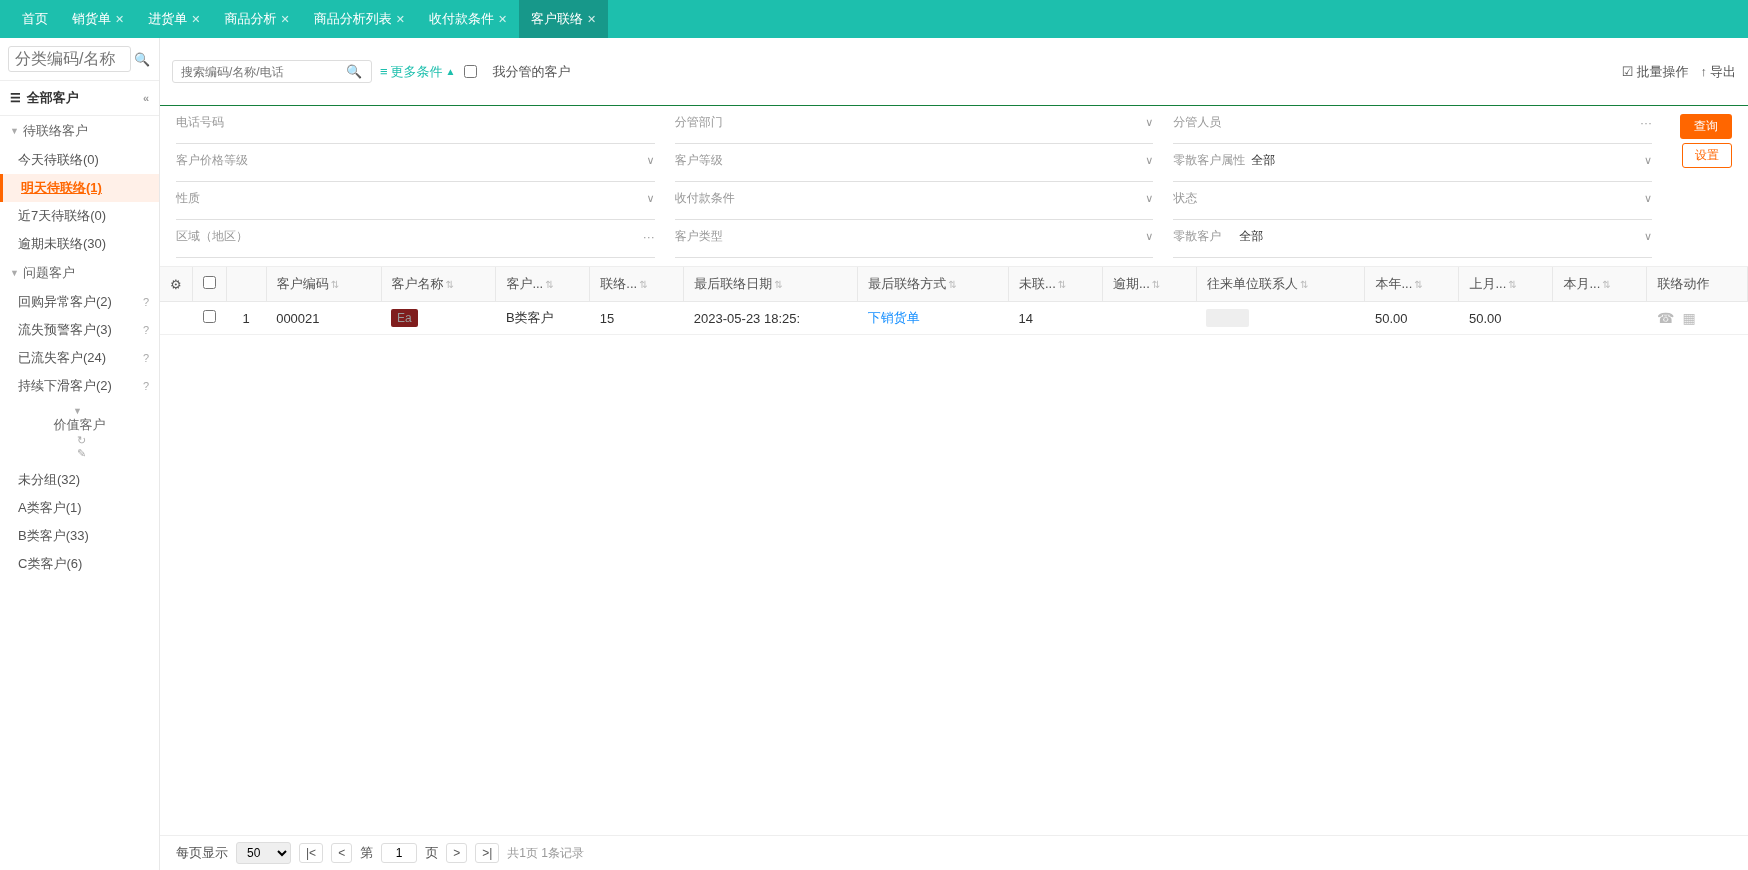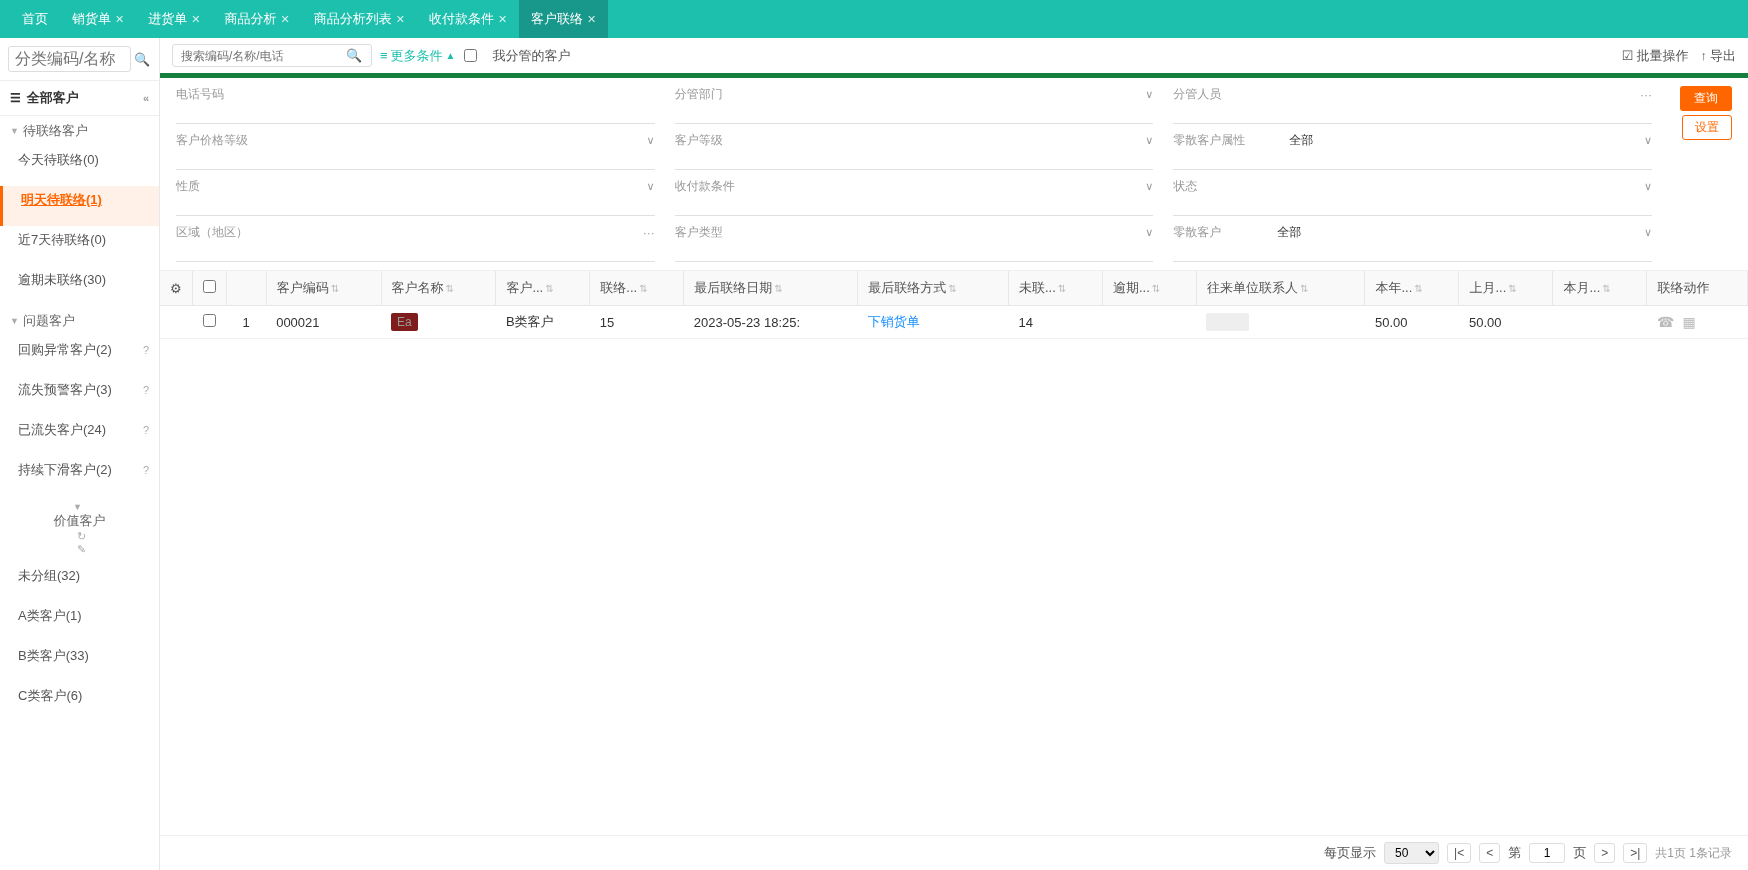--- a/index.html
+++ b/index.html
@@ -94,21 +94,21 @@
       color: #666;
       cursor: pointer;
     }
     .sidebar-section-title::before {
       content: '▼';
       font-size: 9px;
       margin-right: 4px;
       color: #aaa;
     }
     .sidebar-item {
-      padding: 5px 10px 17px 18px;
+      padding: 5px 10px 5px 18px;
       font-size: 12px;
       color: #555;
       cursor: pointer;
       display: flex;
       align-items: center;
       text-align: center;
     }
     .sidebar-item.active { background: #fff0e8; color: #f60; font-weight: bold; border-left: 3px solid #f60; text-decoration: underline; }
     .sidebar-item .help-icon { margin-left: auto; color: #aaa; font-size: 11px; }
 
@@ -117,23 +117,23 @@
       flex: 1;
       display: flex;
       flex-direction: column;
       overflow: hidden;
     }
 
     
     .filter-bar {
       display: flex;
       align-items: center;
-      padding: 6px 12px;
-      background: #fff;
-      border-bottom: 5px solid #15803d;
+      padding: 22px 12px;
+      background: #fff;
+      border-bottom: 1px solid #15803d;
       gap: 8px;
     }
     .filter-search-box {
       display: flex;
       align-items: center;
       border: 1px solid #ddd;
       border-radius: 3px;
       padding: 3px 8px;
       background: #fff;
       width: 200px;
@@ -198,22 +198,21 @@
       gap: 0;
     }
     .adv-row:last-child { margin-bottom: 0; }
     .adv-field {
       display: flex;
       align-items: center;
       flex: 1;
       min-width: 0;
       border-bottom: 1px solid #e0e0e0;
       margin-right: 20px;
-      padding-bottom: 20px;
-      gap: 38px;
+      padding-bottom: 12px;
     }
     .adv-field label {
       color: #999;
       font-size: 12px;
       white-space: nowrap;
       margin-right: 6px;
       min-width: 60px;
     }
     .adv-field input {
       border: none;
@@ -297,21 +296,21 @@
       white-space: nowrap;
     }
     .link-text { color: #1890ff; cursor: pointer; text-decoration: none; }
     .action-icons { display: flex; gap: 8px; color: #bbb; }
     .action-icon { cursor: pointer; font-size: 14px; }
 
     
     .table-footer {
       display: flex;
       align-items: center;
-      justify-content: flex-end;
+      justify-content: flex-start;
       padding: 6px 16px;
       background: #fff;
       border-top: 1px solid #eee;
       gap: 8px;
       font-size: 12px;
       color: #555;
     }
     .page-size-select {
       border: 1px solid #ddd;
       border-radius: 3px;

